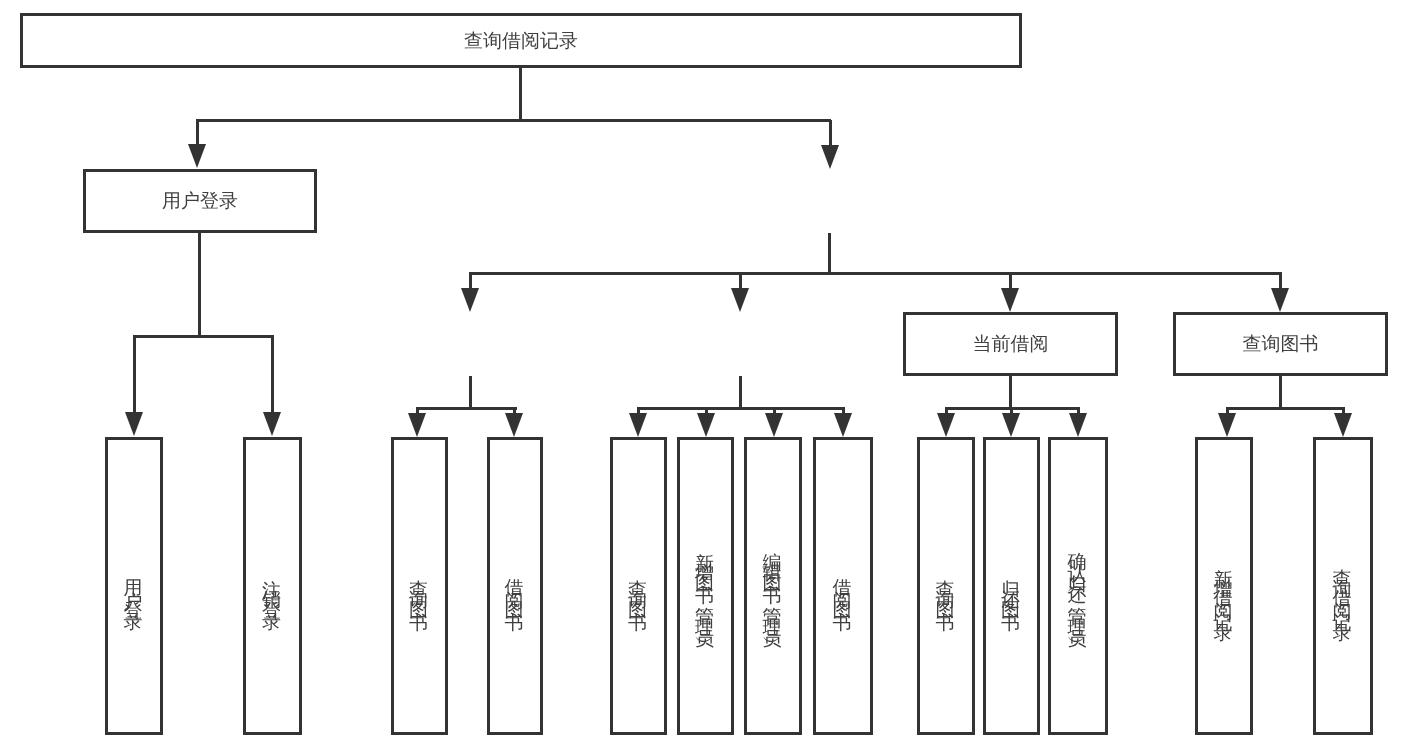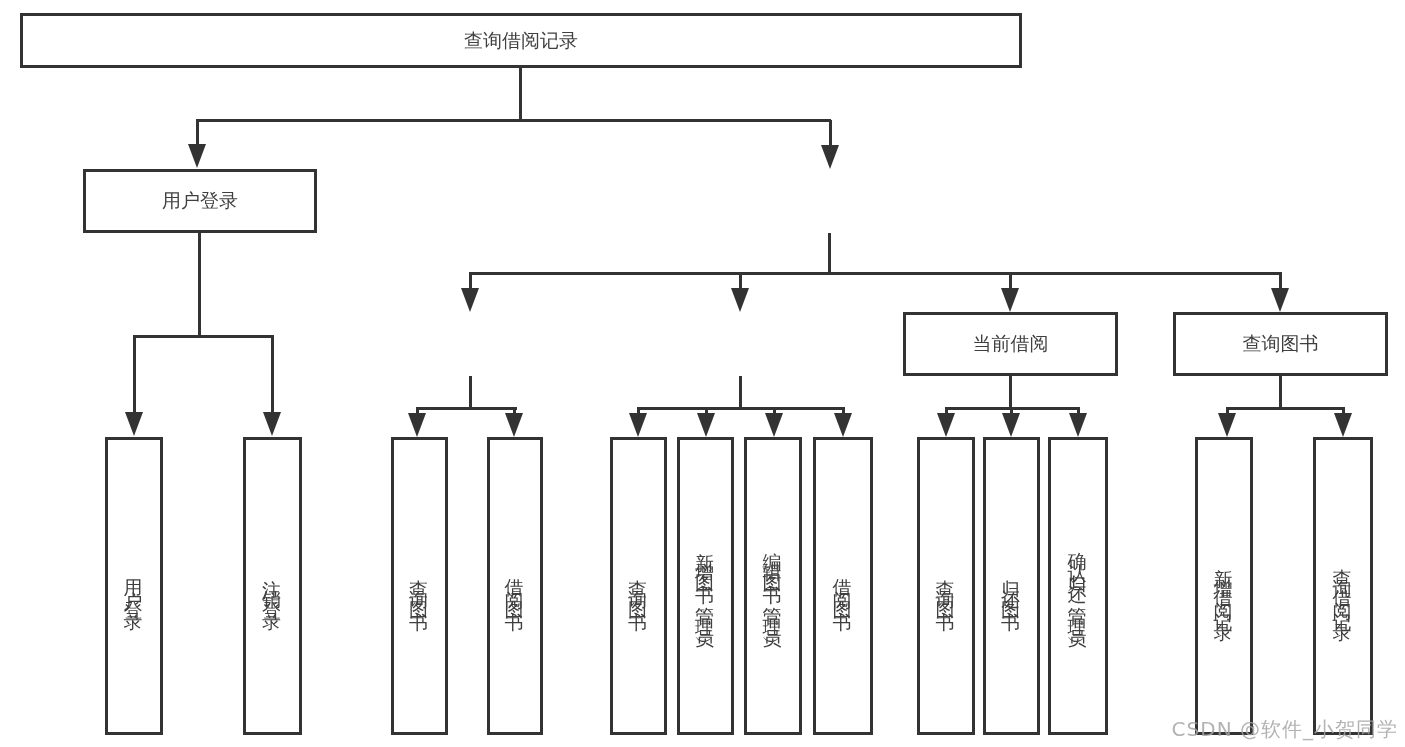--- a/index.html
+++ b/index.html
@@ -164,15 +164,14 @@
     <span>确认归还（管理员）</span>
   </div>
 
   <div class="node leaf" style="left:1195px;top:437px;width:58px;height:298px">
     <span>新增借阅记录</span>
   </div>
   <div class="node leaf" style="left:1313px;top:437px;width:60px;height:298px">
     <span>查询借阅记录</span>
   </div>
 
-  <div class="watermark">CSDN @软件_小贺同学</div>
 
 </div>
 
 </body></html>

